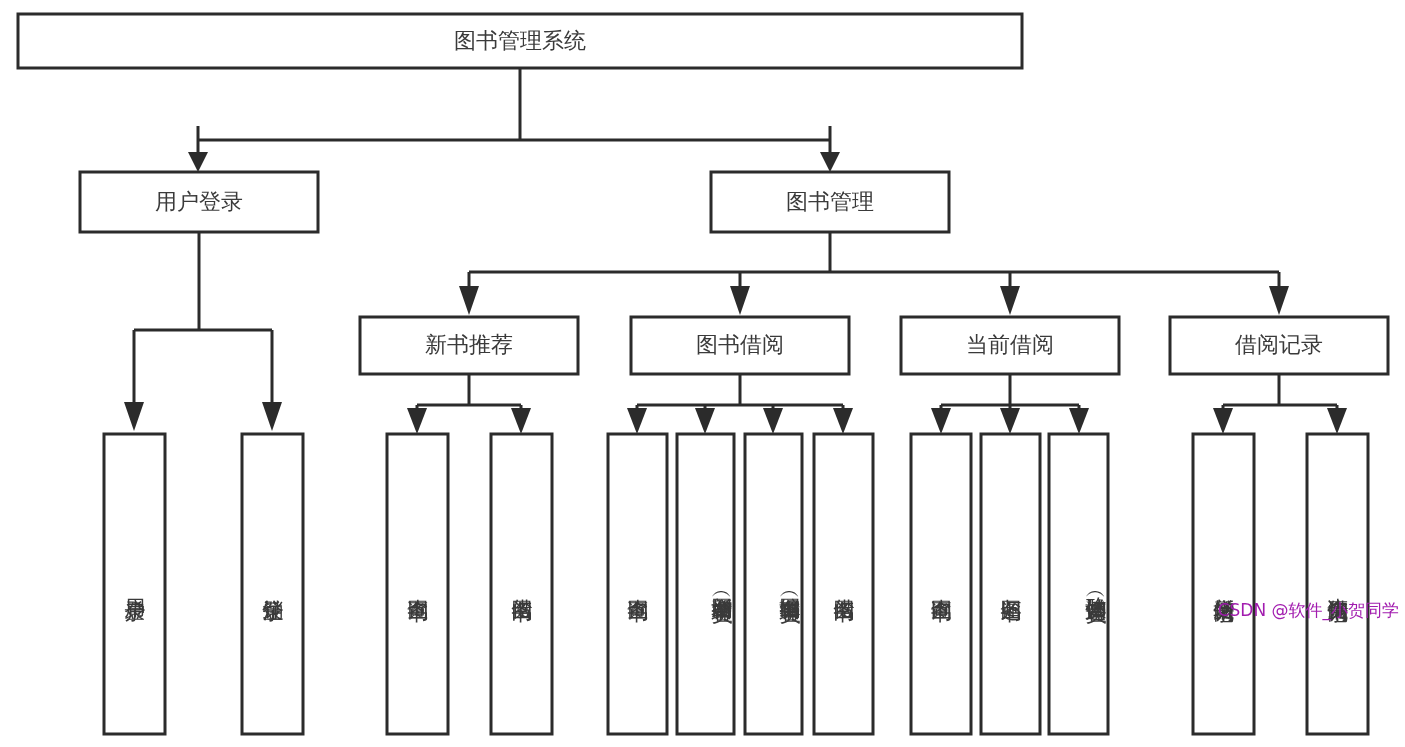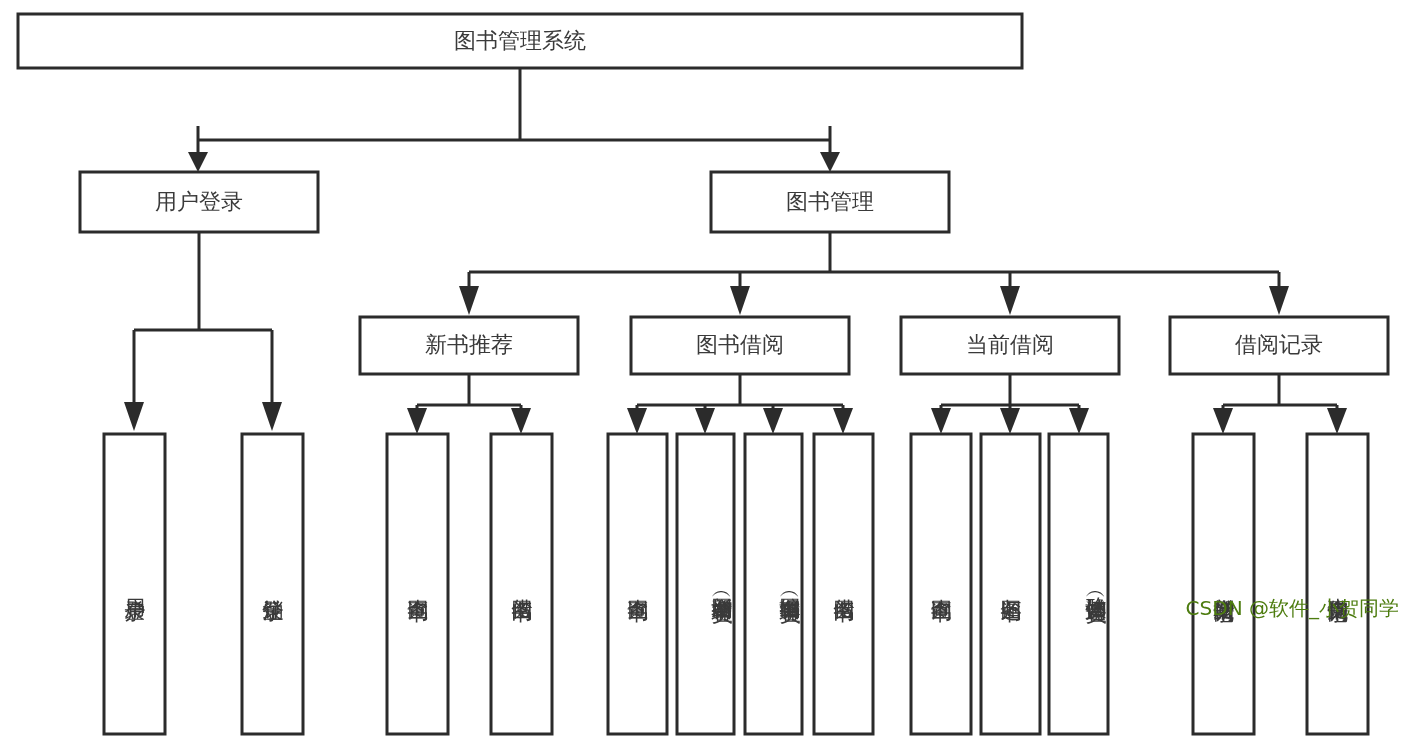--- a/index.html
+++ b/index.html
@@ -59,22 +59,22 @@
     letter-spacing: 1px;
     text-align: center;
     white-space: nowrap;
     pointer-events: none;
   }
   .watermark {
     position: absolute;
     right: 6px;
     bottom: 4px;
     font-family: "DejaVu Sans", "Liberation Sans", sans-serif;
-    font-size: 20px;
-    color: #4d7c0f;
+    font-size: 17px;
+    color: #a21caf;
     white-space: nowrap;
   }
 </style>
 </head>
 <body>
 
 <div id="diagram-root">
 
   <svg class="flow" viewBox="0 0 1405 747" xmlns="http://www.w3.org/2000/svg">
     <defs>

